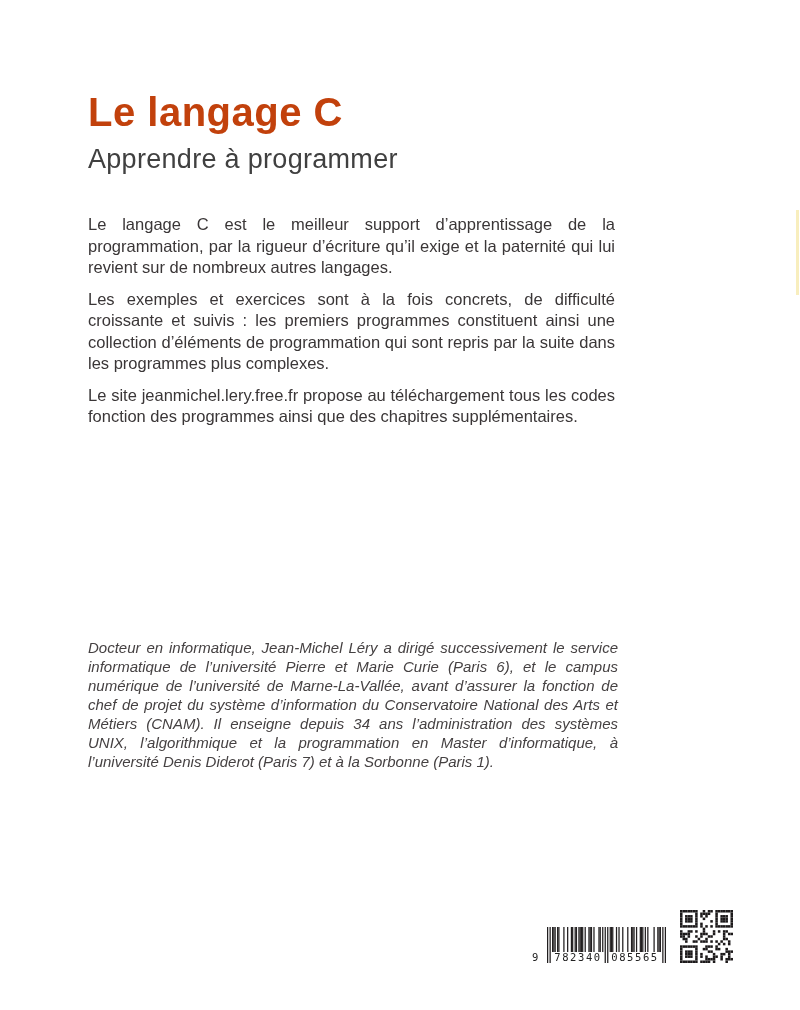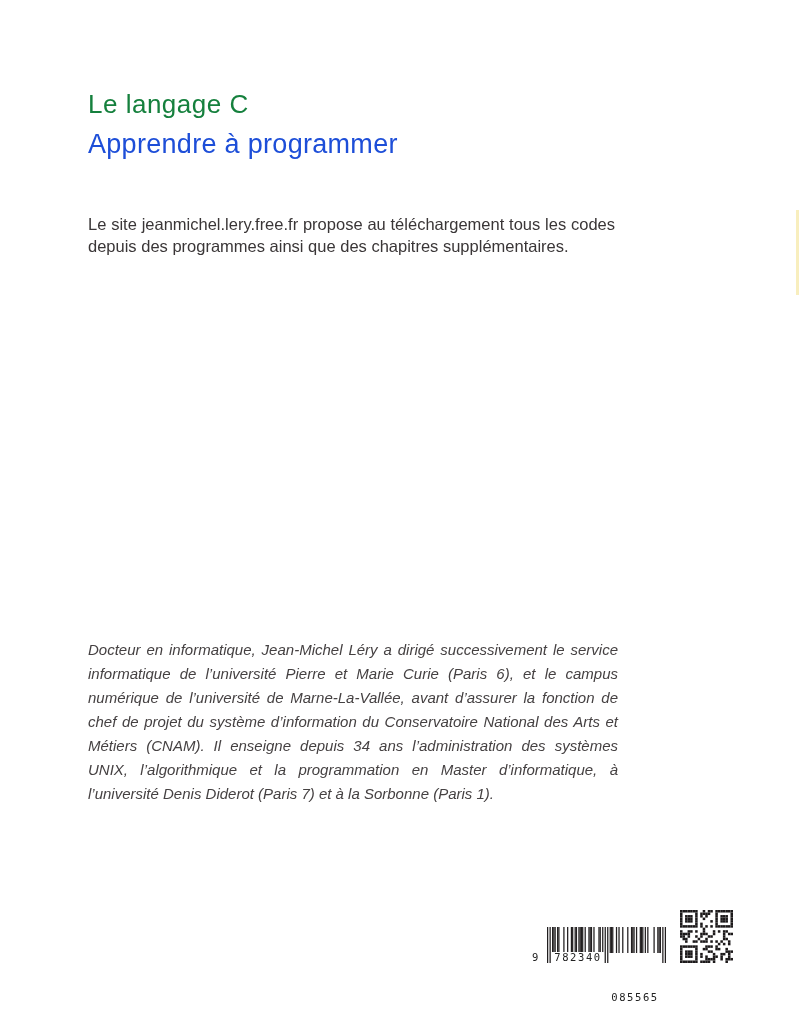--- a/index.html
+++ b/index.html
@@ -1,52 +1,54 @@
 <!DOCTYPE html>
 <html><head>
 <meta charset="utf-8">
 <style>
   html,body{margin:0;padding:0;background:#fff;}
   .page{position:relative;width:800px;height:1010px;background:#ffffff;overflow:hidden;
         font-family:"Liberation Sans",sans-serif;color:#3a3637;}
   .accent{position:absolute;right:1px;top:210px;width:3px;height:85px;background:#f8eebe;}
   .titleblock{position:absolute;left:88px;top:90px;width:620px;}
-  .title{font-size:26px;font-weight:400;letter-spacing:.5px;color:#15803d;line-height:1.1;}
-  .subtitle{font-size:27px;font-weight:400;letter-spacing:.3px;color:#1d4ed8;margin-top:10px;}
+  .title{font-size:40px;font-weight:700;letter-spacing:.5px;color:#c2410c;line-height:1.1;}
+  .subtitle{font-size:27px;font-weight:400;letter-spacing:.3px;color:#404040;margin-top:10px;}
   .synopsis{position:absolute;left:88px;top:214px;width:527px;}
   .synopsis p{margin:0 0 10px 0;font-size:16.5px;line-height:21.5px;text-align:justify;color:#3a3637;}
   .bio{position:absolute;left:88px;top:638px;width:530px;}
-  .bio p{margin:0;font-style:italic;font-size:15px;line-height:24px;text-align:justify;color:#454142;}
+  .bio p{margin:0;font-style:italic;font-size:15px;line-height:19px;text-align:justify;color:#454142;}
   .website{position:absolute;top:908px;left:400px;width:268px;text-align:right;
            font-size:13px;font-weight:bold;letter-spacing:.2px;color:#2e2a2b;}
   .barcode{position:absolute;left:547px;top:927px;width:119px;height:36px;}
   .barcode svg{position:absolute;left:0;top:0;}
   .bc-digits{position:absolute;top:25px;height:11px;background:#fff;
              font-family:"DejaVu Sans Mono",monospace;font-size:10.5px;line-height:11px;
              letter-spacing:1.6px;text-align:center;color:#222;}
   .bc-g1{left:5px;width:52px;}
-  .bc-g2{left:62px;width:52px;margin-top:40px;}
+  .bc-g2{left:62px;width:52px;}
   .bc-lead{position:absolute;left:-15px;top:25px;height:11px;
            font-family:"DejaVu Sans Mono",monospace;font-size:10.5px;line-height:11px;color:#222;}
   .qr{position:absolute;left:680px;top:910px;width:53px;height:53px;}
 </style>
 </head>
 <body>
 
 <div class="page">
 
   <div class="accent" style="background: rgb(248, 238, 190);"></div>
 
   <header class="titleblock">
     <div class="title">Le langage C</div>
     <div class="subtitle">Apprendre à programmer</div>
   </header>
 
   <main class="synopsis">
-    <p>Le site jeanmichel.lery.free.fr propose au téléchargement tous les codes depuis des programmes ainsi que des chapitres supplémentaires.</p>
+    <p>Le langage C est le meilleur support d’apprentissage de la programmation, par la rigueur d’écriture qu’il exige et la paternité qui lui revient sur de nombreux autres langages.</p>
+    <p>Les exemples et exercices sont à la fois concrets, de difficulté croissante et suivis : les premiers programmes constituent ainsi une collection d’éléments de programmation qui sont repris par la suite dans les programmes plus complexes.</p>
+    <p>Le site jeanmichel.lery.free.fr propose au téléchargement tous les codes fonction des programmes ainsi que des chapitres supplémentaires.</p>
   </main>
 
   <section class="bio">
     <p>Docteur en informatique, Jean-Michel Léry a dirigé successivement le service informatique de l’université Pierre et Marie Curie (Paris 6), et le campus numérique de l’université de Marne-La-Vallée, avant d’assurer la fonction de chef de projet du système d’information du Conservatoire National des Arts et Métiers (CNAM). Il enseigne depuis 34 ans l’administration des systèmes UNIX, l’algorithmique et la programmation en Master d’informatique, à l’université Denis Diderot (Paris 7) et à la Sorbonne (Paris 1).</p>
   </section>
 
 
   <div class="barcode">
     <svg id="bc-svg" width="119" height="36" viewBox="0 0 119 36">
         <rect x="0.00" y="0" width="1.25" height="36" fill="#211e1f"></rect>

